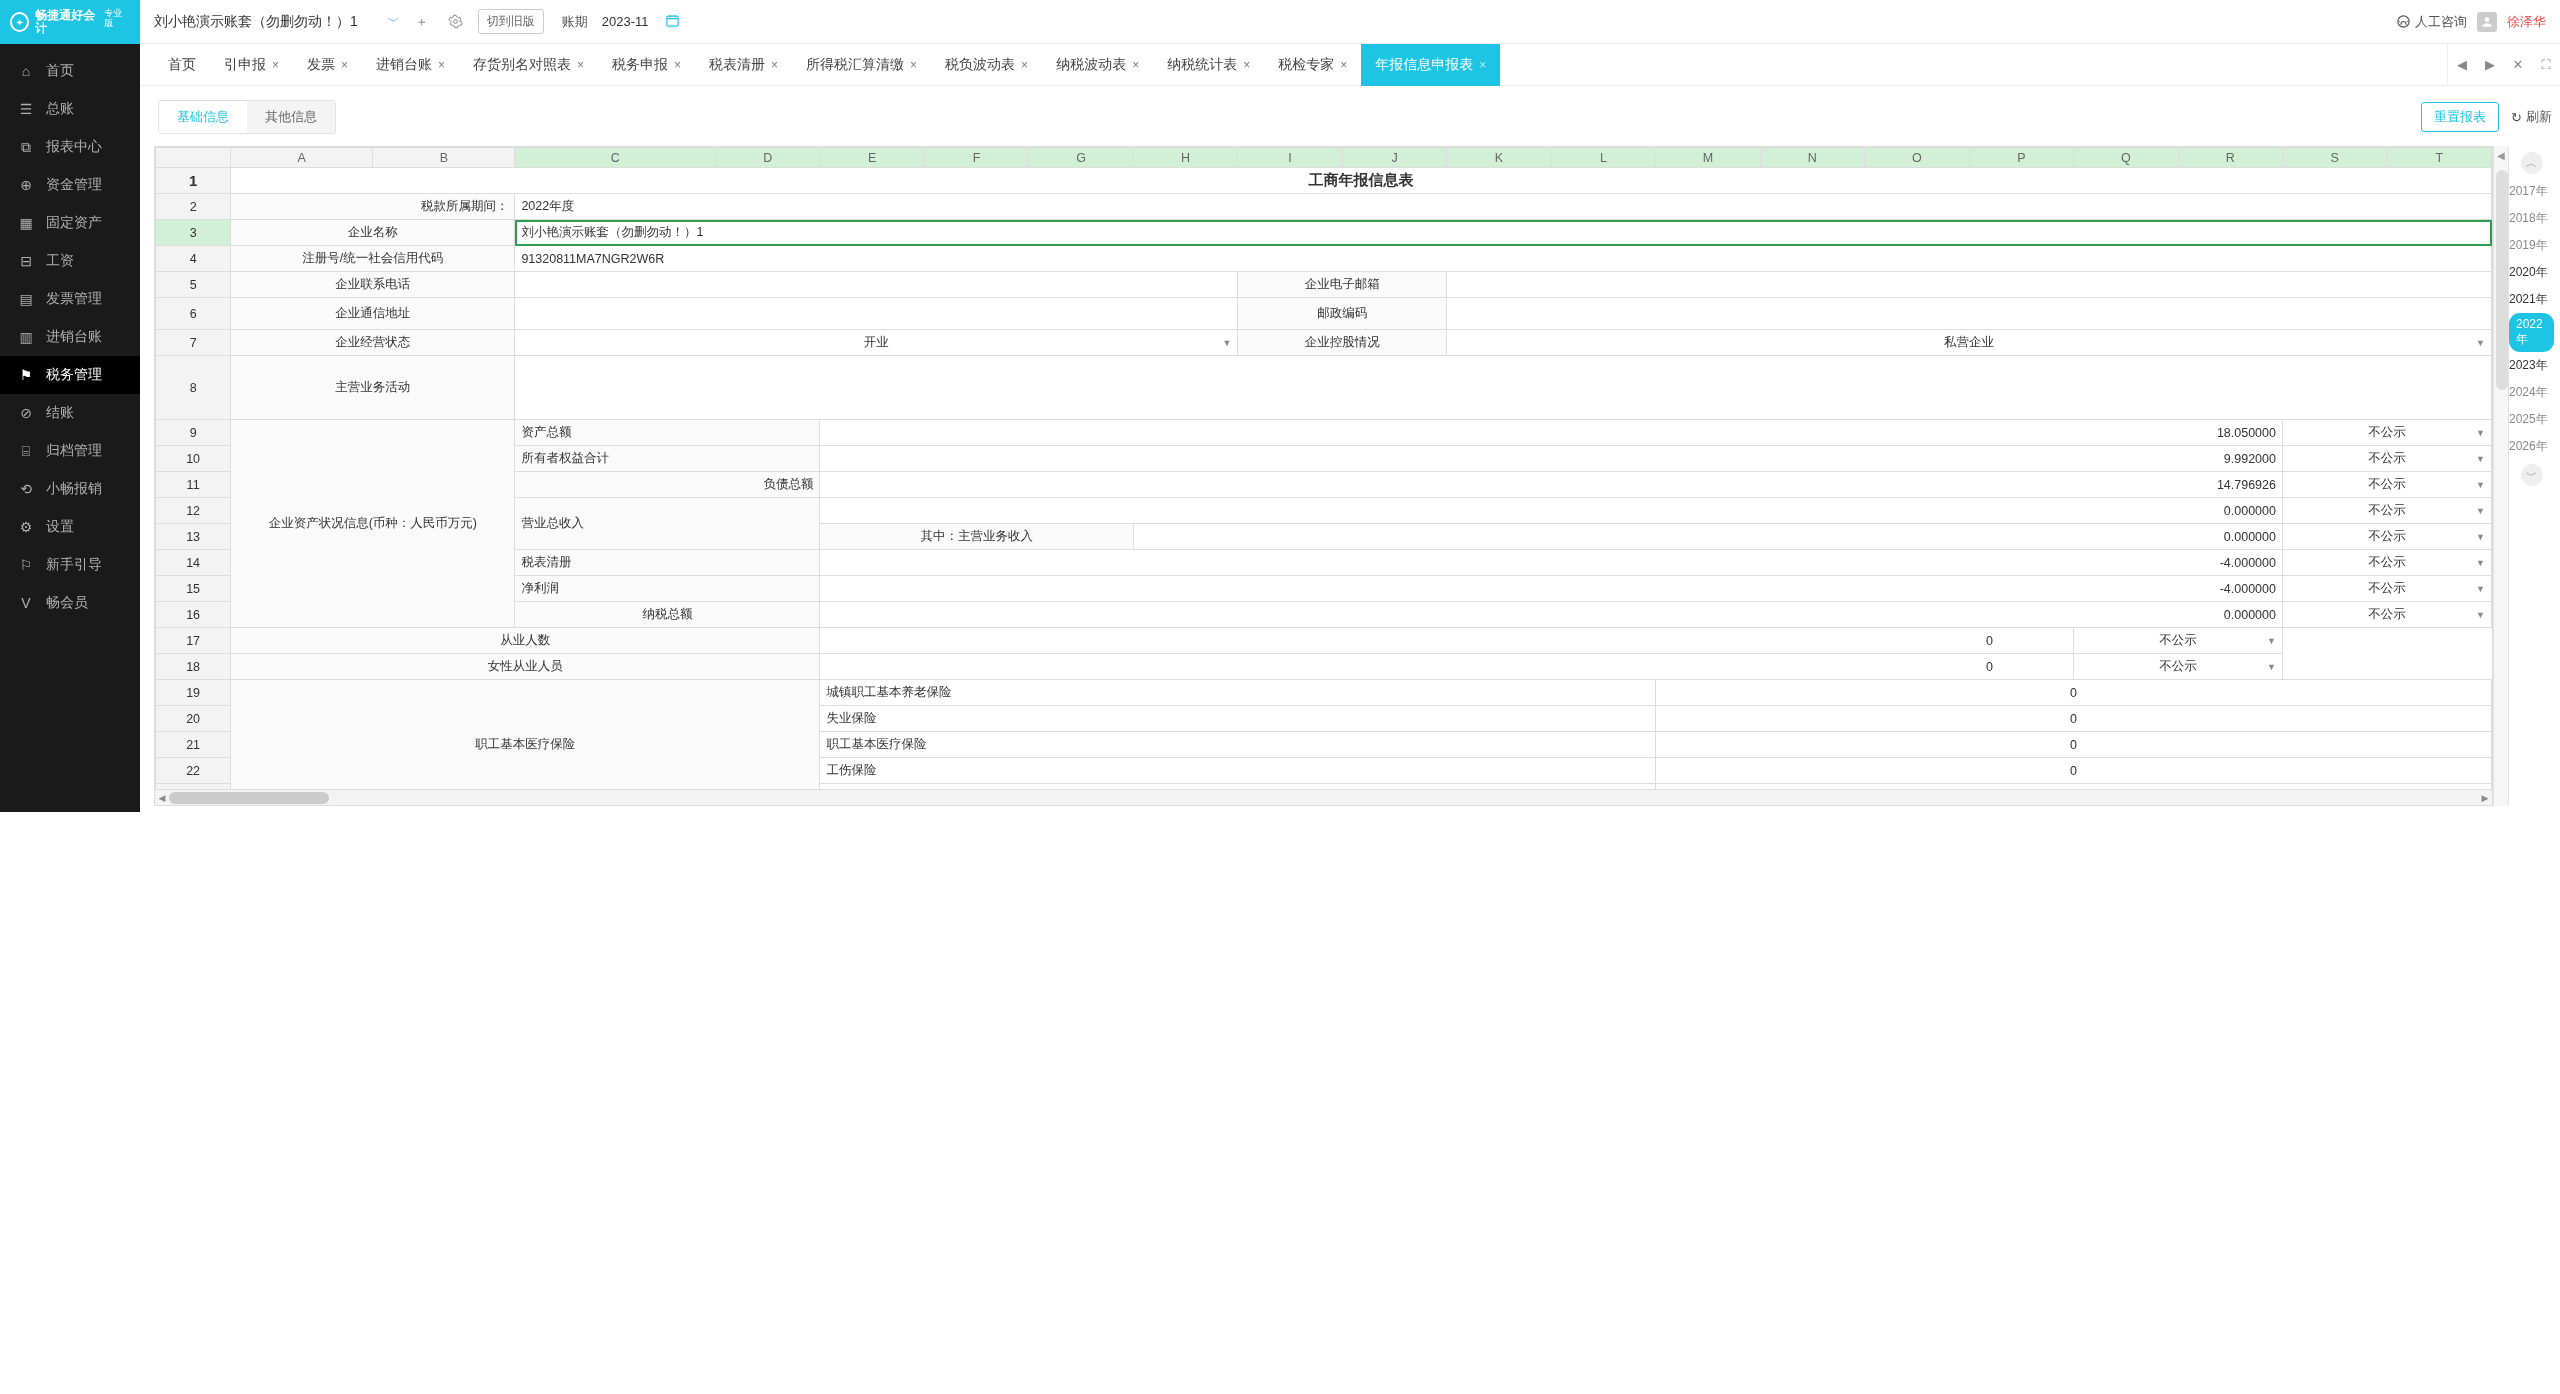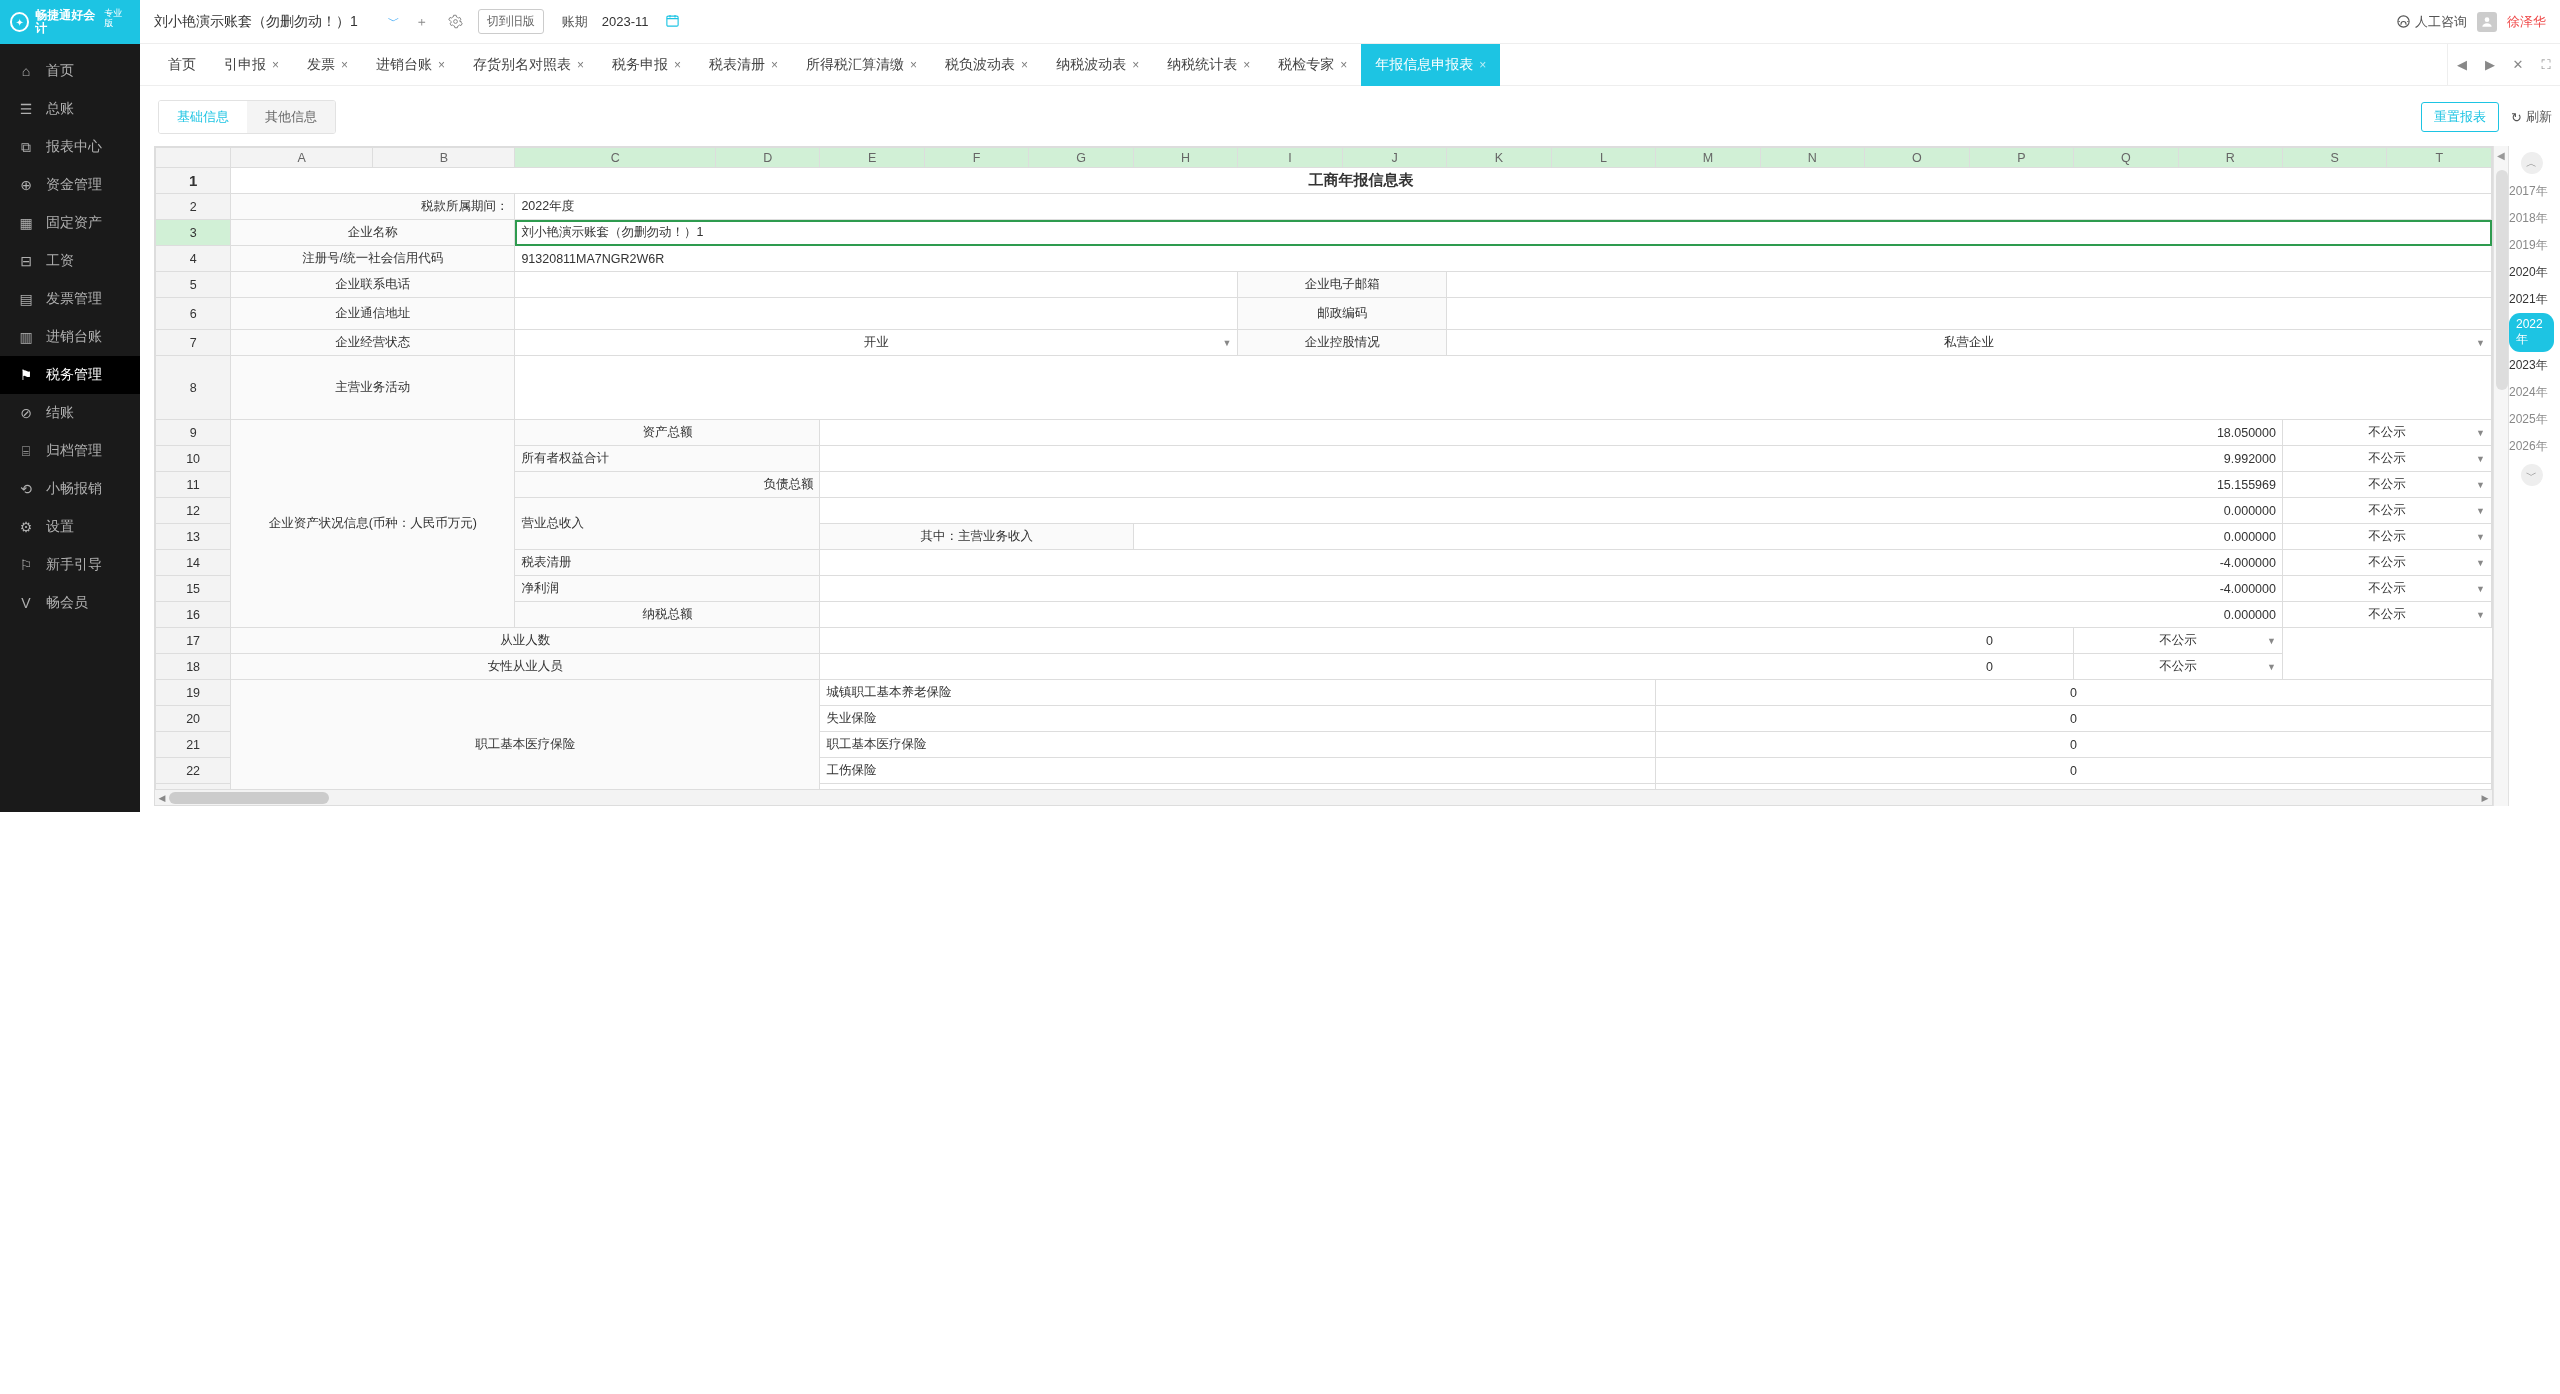--- a/index.html
+++ b/index.html
@@ -379,36 +379,36 @@
 
               <tr style="height:64px">
                   <td class="rowhdr">8</td>
                 <td colspan="2" class="labelcell">主营业务活动</td>
                 <td colspan="18" class="datacell"></td>
                 </tr>
 
               <tr>
                   <td class="rowhdr">9</td>
                 <td colspan="2" rowspan="8" class="labelcell" style="vertical-align:middle">企业资产状况信息(币种：人民币万元)</td>
-                <td colspan="2" class="labelcell" style="text-align:center;padding-left:6px">资产总额</td>
+                <td colspan="2" class="labelcell" style="text-align:left;padding-left:6px">资产总额</td>
                 <td colspan="14" class="datacell right">18.050000</td>
                 <td colspan="2" class="datacell center selcell">不公示</td>
                 </tr>
 
               <tr>
                   <td class="rowhdr">10</td>
                 <td colspan="2" class="labelcell" style="text-align:left;padding-left:6px">所有者权益合计</td>
                 <td colspan="14" class="datacell right">9.992000</td>
                 <td colspan="2" class="datacell center selcell">不公示</td>
                 </tr>
 
               <tr>
                   <td class="rowhdr">11</td>
                 <td colspan="2" class="labelcell" style="text-align:right;padding-left:6px">负债总额</td>
-                <td colspan="14" class="datacell right">15.155969</td>
+                <td colspan="14" class="datacell right">14.796926</td>
                 <td colspan="2" class="datacell center selcell">不公示</td>
                 </tr>
 
               <tr>
                   <td class="rowhdr">12</td>
                 <td colspan="2" rowspan="2" class="labelcell" style="text-align:left;padding-left:6px;vertical-align:middle">营业总收入</td>
                 <td colspan="14" class="datacell right">0.000000</td>
                 <td colspan="2" class="datacell center selcell">不公示</td>
                 </tr>
 

